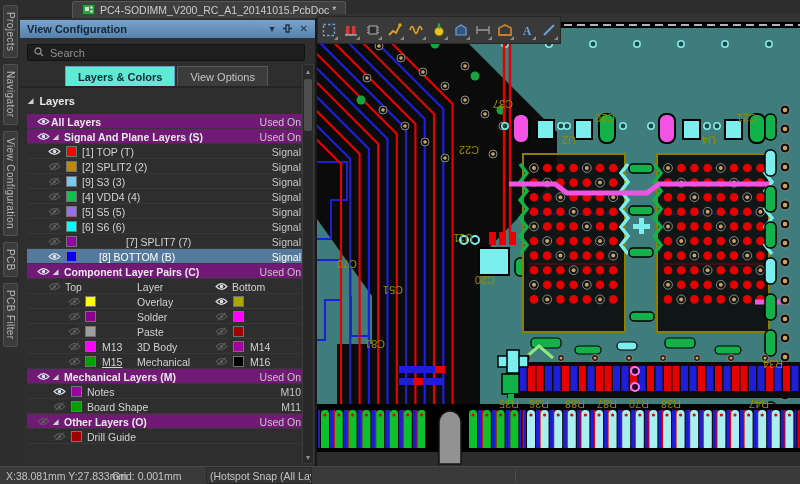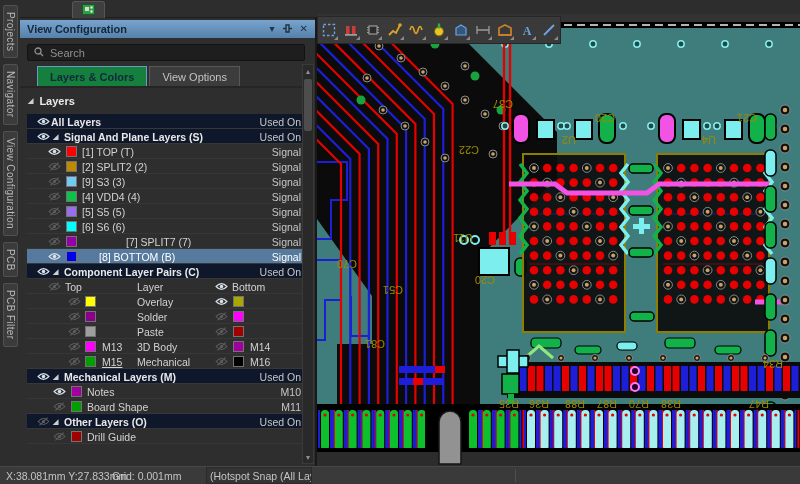--- a/index.html
+++ b/index.html
@@ -27,29 +27,29 @@
     background:linear-gradient(#78a3cd,#5581ab); display:flex; align-items:center; padding:0 7px; }
   .panel-title { font-weight:bold; font-size:11px; color:#13273b; flex:1; }
   .ph-icon { color:#1d3246; font-size:10px; margin-left:7px; line-height:10px; }
   .search { position:absolute; left:7px; top:26px; width:278px; height:17px; background:#1e1e1e;
     border:1px solid #121212; border-radius:2px; color:#909090; font-size:11px;
     display:flex; align-items:center; gap:6px; padding:0 6px; }
   .ptabs { position:absolute; left:0; top:48px; width:295px; height:22px;
     border-bottom:2px solid #252525; padding-left:17px; display:flex; gap:2px; align-items:flex-end; }
   .ptab { height:20px; padding:0 12px; font-size:11px; display:flex; align-items:center;
     border:1px solid #585858; border-bottom:none; white-space:nowrap; }
-  .ptab.active { background:#15803d; color:#13273b; font-weight:bold; border-color:#6a9ac9; }
+  .ptab.active { background:#5eead4; color:#13273b; font-weight:bold; border-color:#6a9ac9;margin-left:28px; }
   .ptab.inactive { background:#3c3c3c; color:#c3c3c3; }
   .sec-header { position:absolute; left:8px; top:77px; color:#eaeaea; font-weight:bold;
     font-size:11px; display:flex; gap:6px; align-items:center; }
   .tri { font-size:7px; color:#cfcfcf; }
   .rows { position:absolute; left:7px; top:96px; width:278px; }
   .row { height:15px; position:relative; font-size:10.5px; color:#d2d2d2;
     border-bottom:1px solid #373737; background:#2e2e2e; }
-  .row.group { background:#0f172a; color:#e8e8e8; font-weight:bold; }
+  .row.group { background:#701a75; color:#e8e8e8; font-weight:bold; }
   .row.selected { background:#56799e; color:#ffffff; }
   .row.selected .rt { color:#ffffff; }
   .cell { position:absolute; top:1px; height:13px; display:flex; align-items:center; white-space:nowrap; }
   .rt { position:absolute; right:4px; top:1px; height:13px; display:flex; align-items:center;
     font-weight:normal; color:#c6c6c6; }
   .swatch { position:absolute; top:2px; width:11px; height:11px; border:1px solid #737373; }
   .vscroll { position:absolute; right:1px; top:46px; width:12px; height:400px; background:#292929;
     border:1px solid #3a3a3a; }
   .vs-arrow { position:absolute; left:0; width:10px; height:12px; color:#8d8d8d; font-size:7px;
     display:flex; align-items:center; justify-content:center; }
@@ -72,20 +72,21 @@
 <body>
 
 <div class="doc-tabbar">
   <div class="doc-tab">
     <span><svg width="13" height="11" viewBox="0 0 13 11">
           <rect x="0.5" y="0.5" width="12" height="10" fill="#2f9e44" stroke="#175c26"></rect>
           <rect x="3" y="3" width="4" height="4" fill="#d8d8d8"></rect>
           <rect x="8.5" y="2.5" width="2" height="2" fill="#ffffff"></rect>
           <rect x="8.5" y="6.5" width="2" height="2" fill="#ffffff"></rect>
         </svg></span>
+    <span>PC4-SODIMM_V200_RC_A1_20141015.PcbDoc *</span>
   </div>
 </div>
 
 <div class="side-tabs" id="sideTabs">
     <div class="side-tab">Projects</div>
     <div class="side-tab">Navigator</div>
     <div class="side-tab">View Configuration</div>
     <div class="side-tab">PCB</div>
     <div class="side-tab">PCB Filter</div>
   </div>

